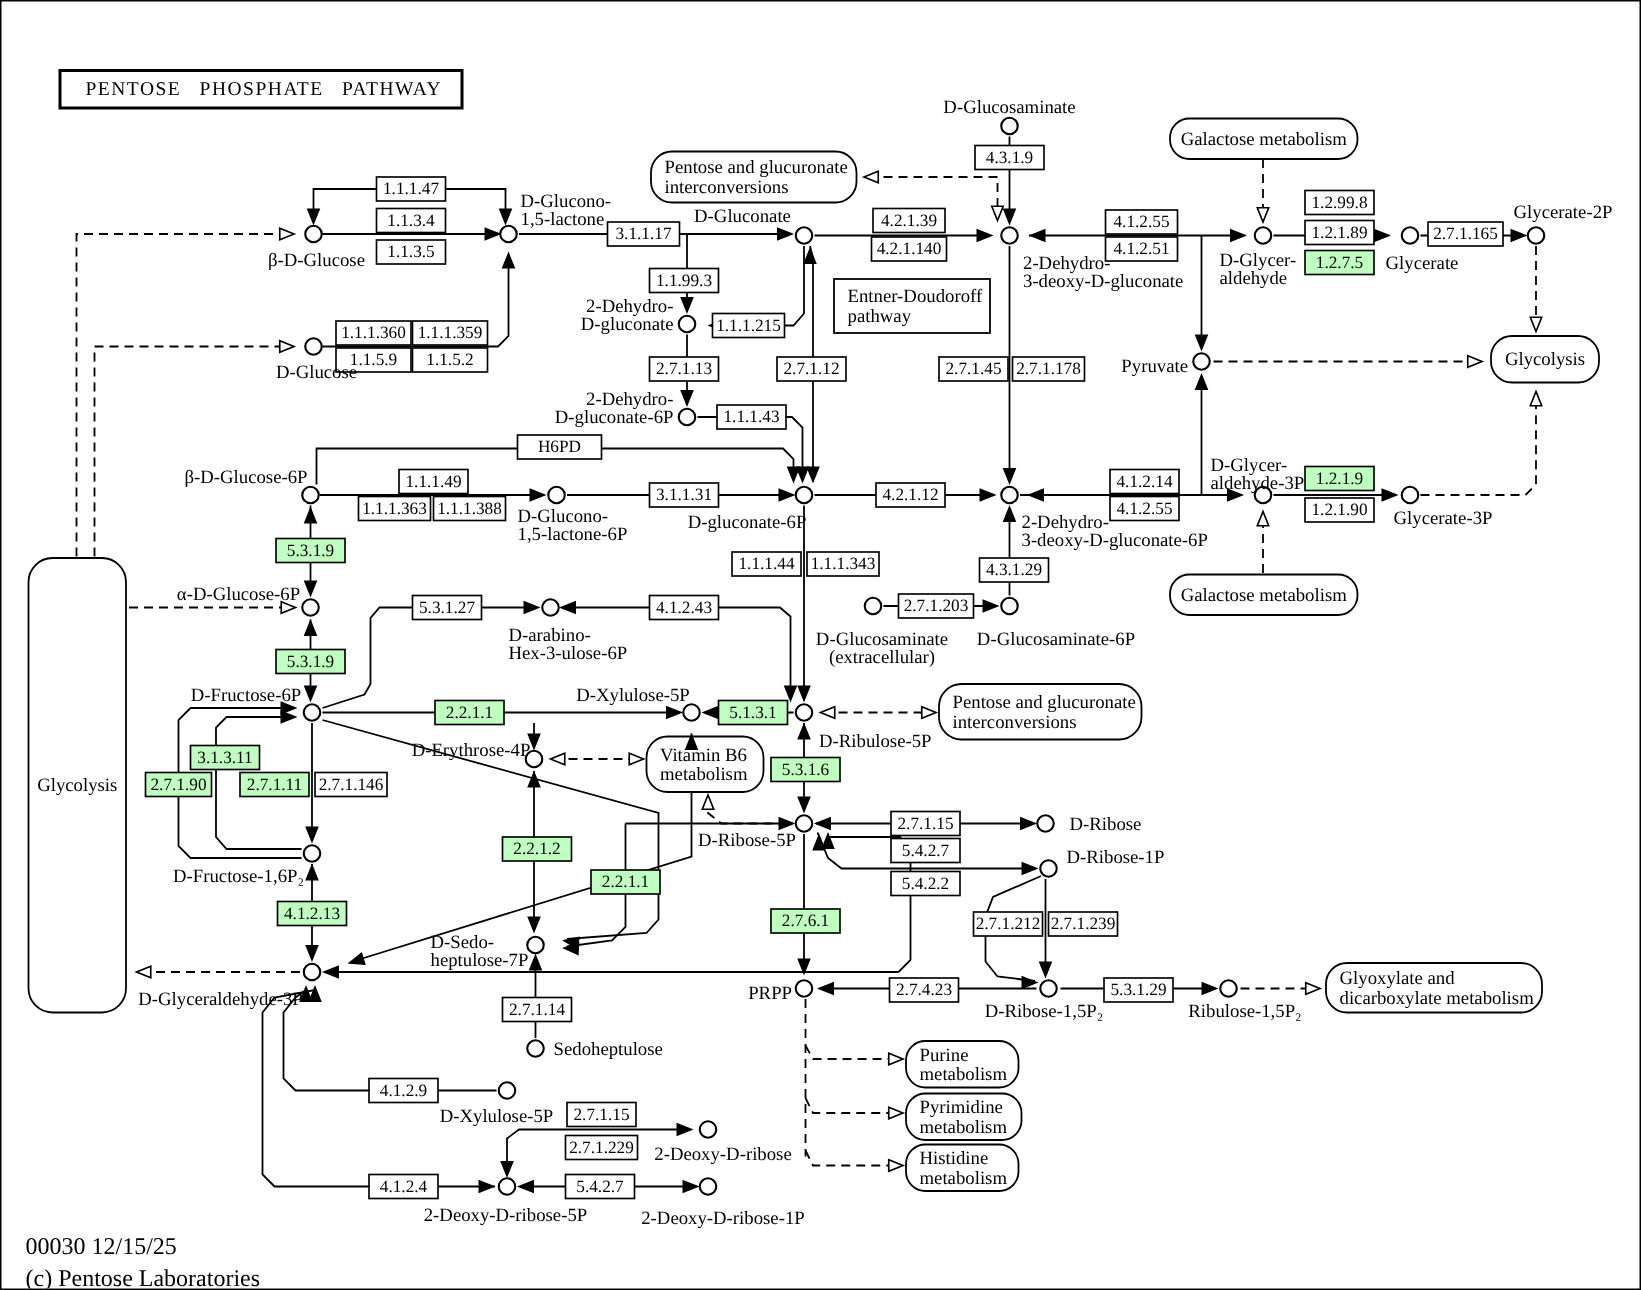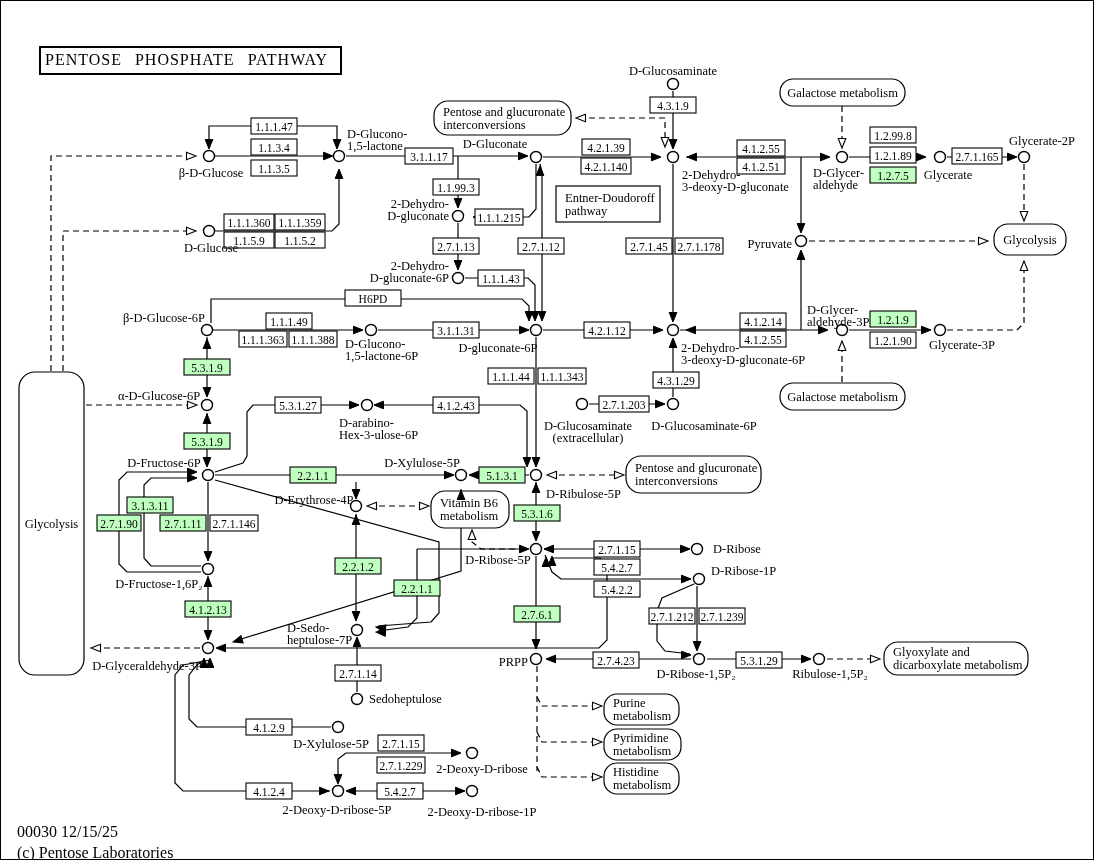--- a/index.html
+++ b/index.html
@@ -1,19 +1,19 @@
 <!DOCTYPE html>
 <html><head>
 <meta charset="utf-8">
 <style>
   html,body{margin:0;padding:0;background:#888;}
   .canvas{position:relative;width:1094px;height:860px;background:#fff;border:1px solid #000;
     box-sizing:border-box;font-family:"Liberation Serif","DejaVu Serif",serif;overflow:hidden;}
-  .title-box{position:absolute;left:38px;top:45px;border:2px solid #000;padding:3px 12px 4px 4px;
-    font-size:16px;letter-spacing:1px;word-spacing:8px;white-space:nowrap;background:#fff;text-align:center;}
+  .title-box{position:absolute;left:38px;top:45px;border:2px solid #000;padding:3px 12px 4px 16px;
+    font-size:13px;letter-spacing:1px;word-spacing:8px;white-space:nowrap;background:#fff;text-align:center;}
   .footer{position:absolute;left:16px;top:821px;font-size:16px;line-height:1.3;color:#000;}
   svg{position:absolute;left:0;top:0;}
   svg text{fill:#000;}
 </style>
 </head>
 <body>
 
 <div class="canvas">
   <div class="title-box">PENTOSE  PHOSPHATE  PATHWAY</div>
   <svg id="diagram" width="1094" height="860" viewBox="0 0 1094 860">

